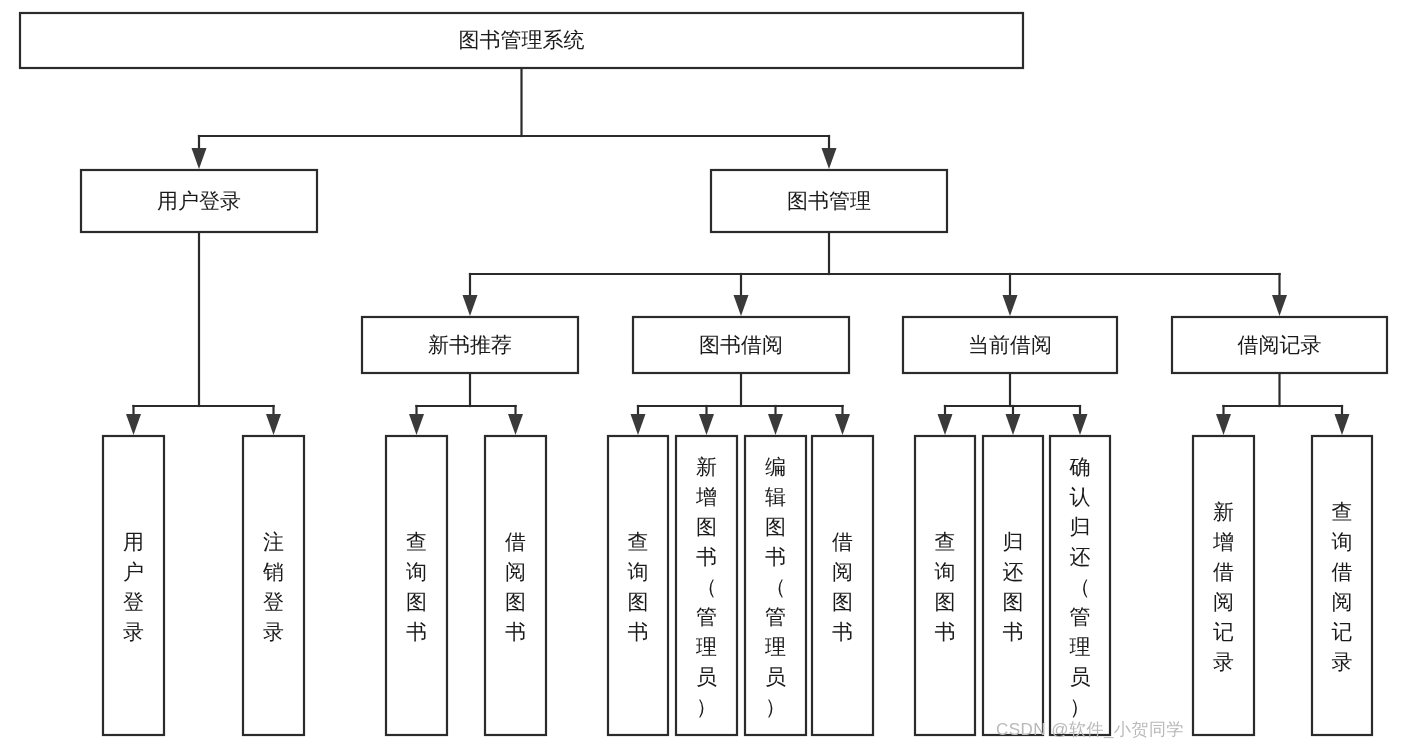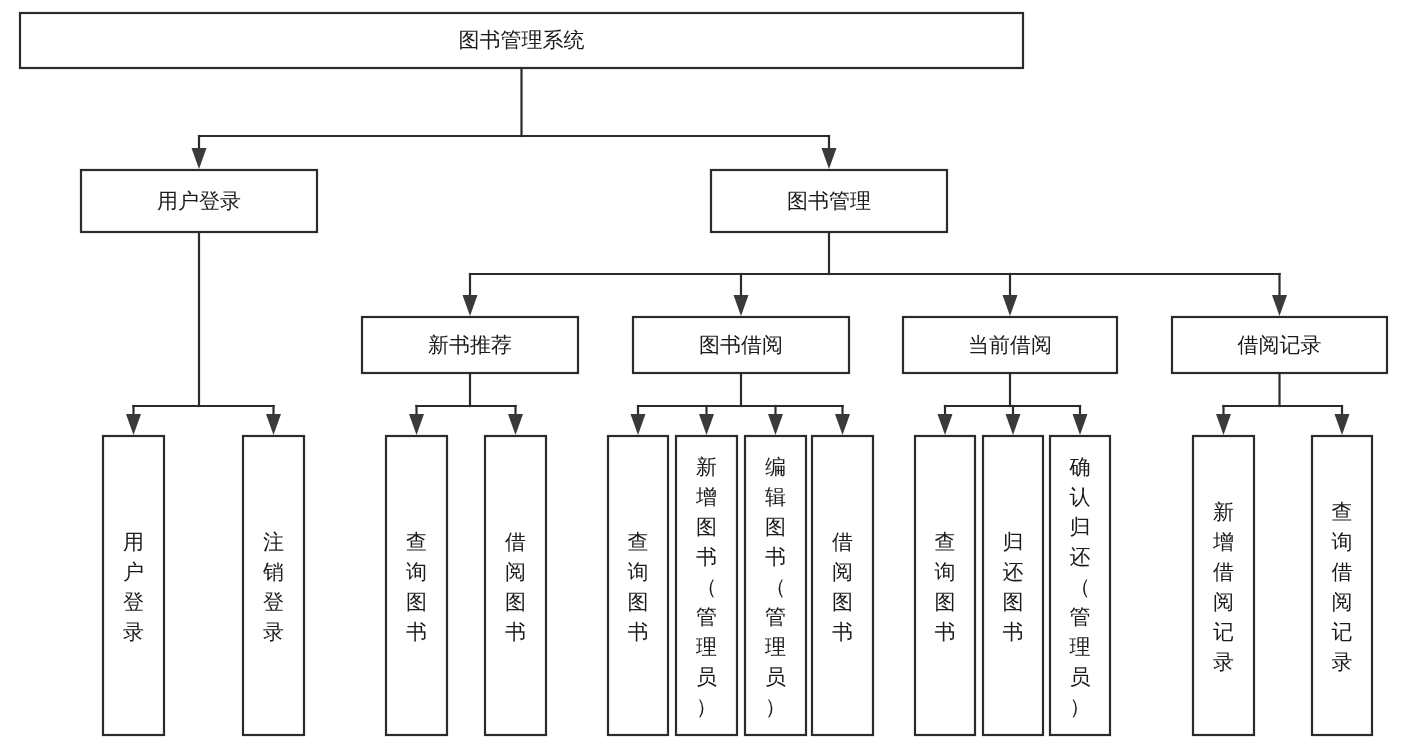--- a/index.html
+++ b/index.html
@@ -215,13 +215,14 @@
         <g>
           <rect class="node-box" x="1193" y="436" width="61" height="299"></rect>
           <text class="node-label-v" x="1223.5" y="518.5"><tspan x="1223.5" dy="0">新</tspan><tspan x="1223.5" dy="30">增</tspan><tspan x="1223.5" dy="30">借</tspan><tspan x="1223.5" dy="30">阅</tspan><tspan x="1223.5" dy="30">记</tspan><tspan x="1223.5" dy="30">录</tspan></text>
         </g>
         <g>
           <rect class="node-box" x="1312" y="436" width="60" height="299"></rect>
           <text class="node-label-v" x="1342" y="518.5"><tspan x="1342" dy="0">查</tspan><tspan x="1342" dy="30">询</tspan><tspan x="1342" dy="30">借</tspan><tspan x="1342" dy="30">阅</tspan><tspan x="1342" dy="30">记</tspan><tspan x="1342" dy="30">录</tspan></text>
         </g>
       </g>
   </svg>
+  <div class="watermark-text">CSDN @软件_小贺同学</div>
 </div>
 
 </body></html>

